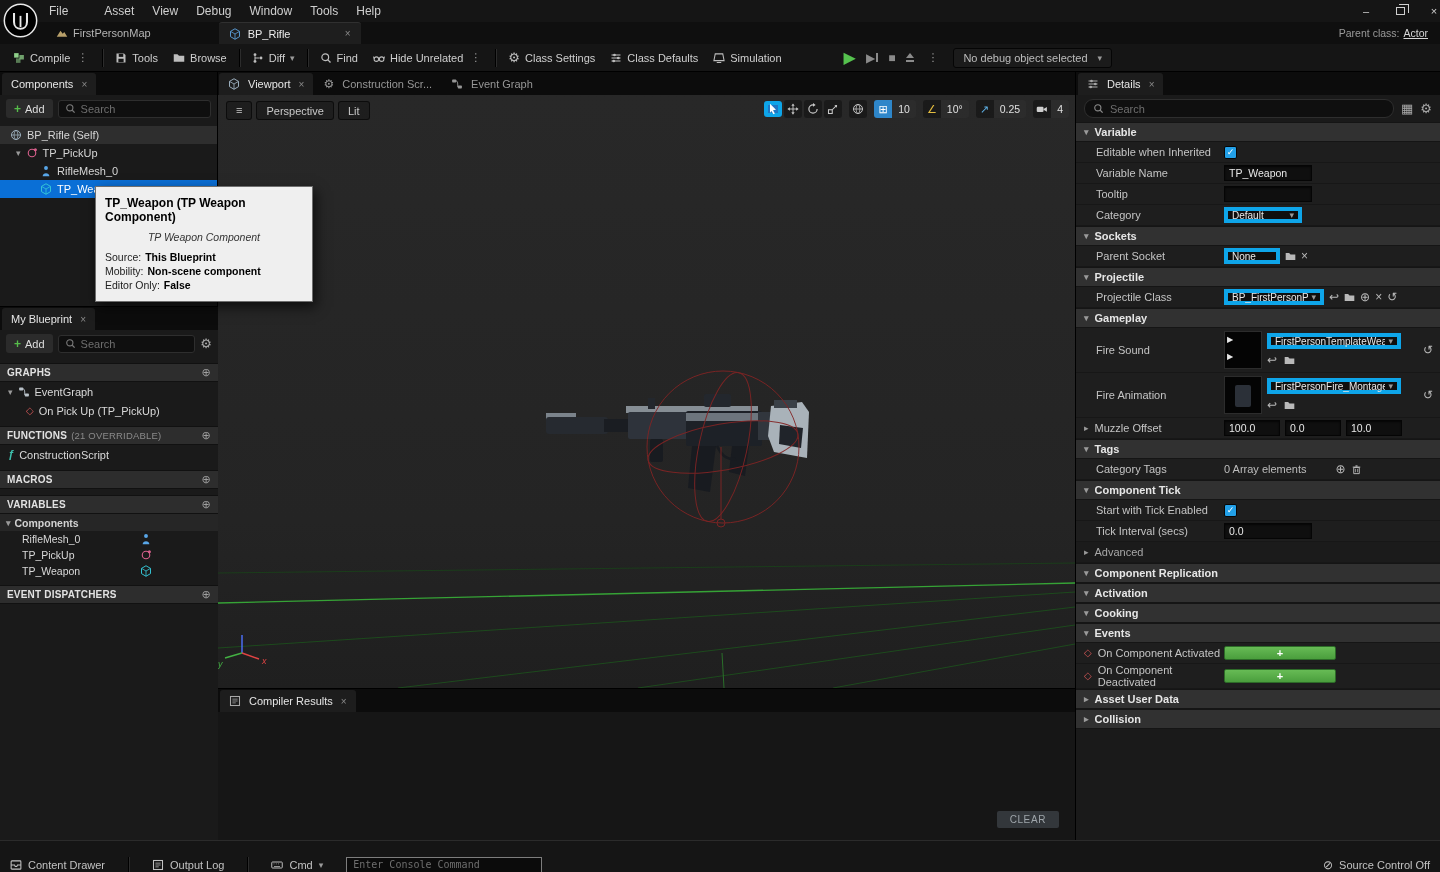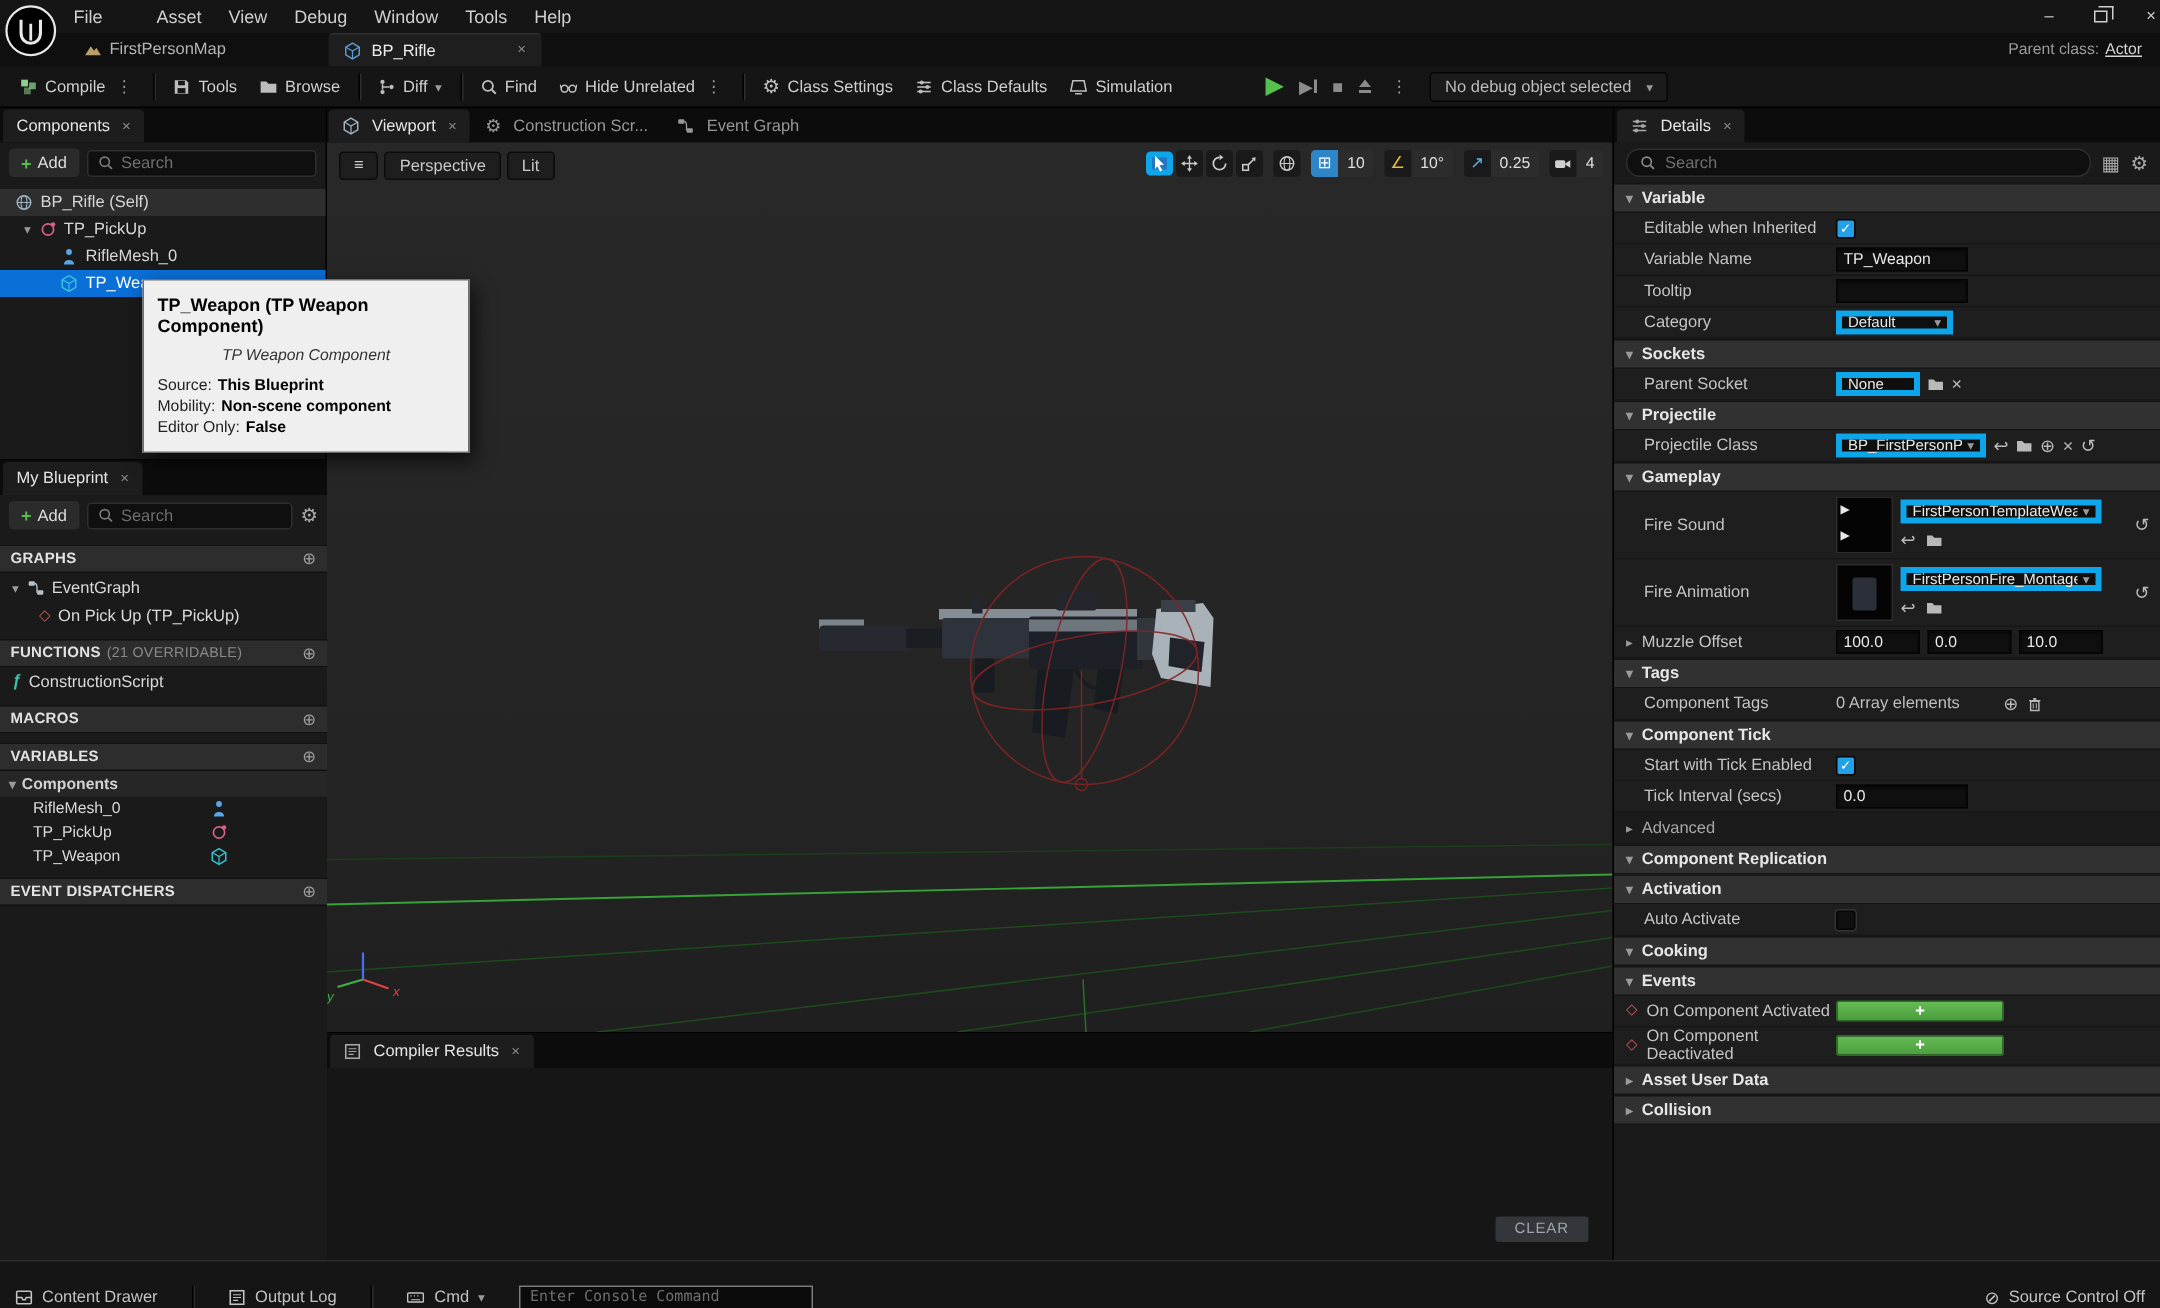--- a/index.html
+++ b/index.html
@@ -841,21 +841,21 @@
       <input class="tin w56" value="10.0" style="">
     </div>
   </div>
 
   <div class="dh">
     <span class="caret">▾</span>
     <span>Tags</span>
   </div>
   <div class="dr">
     <div class="dlab">
-        <span>Component Tags</span>
+        <span>Category Tags</span>
       </div>
     <div class="dval">
       <span style="color:#bdbdbd">0 Array elements</span>
       <span class="icnb ml24">⊕</span>
       <span class="icnb">
           <svg class="ic" style="width:11px;height:11px">
             <use href="#i-trash"></use>
           </svg>
         </span>
     </div>
@@ -891,28 +891,20 @@
   </div>
 
   <div class="dh">
     <span class="caret">▾</span>
     <span>Component Replication</span>
   </div>
 
   <div class="dh">
     <span class="caret">▾</span>
     <span>Activation</span>
-  </div>
-  <div class="dr">
-    <div class="dlab">
-        <span>Auto Activate</span>
-      </div>
-    <div class="dval">
-        <div class="cb"></div>
-      </div>
   </div>
 
   <div class="dh">
     <span class="caret">▾</span>
     <span>Cooking</span>
   </div>
 
   <div class="dh">
     <span class="caret">▾</span>
     <span>Events</span>

